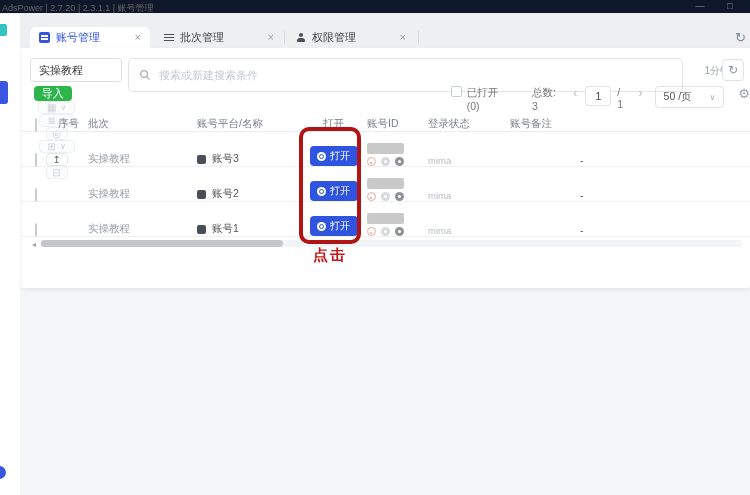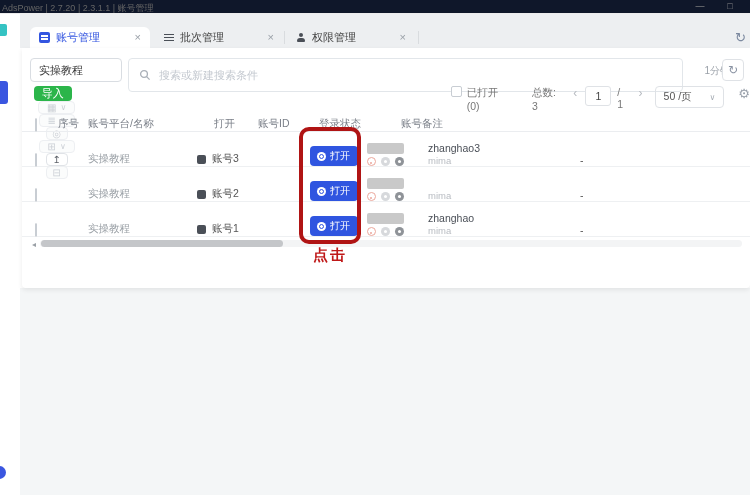--- a/index.html
+++ b/index.html
@@ -217,20 +217,21 @@
     <span class="pg-size">
       <span>50 /页</span>
       <span class="chev">∨</span>
     </span>
     <span class="pg-gear">⚙</span>
   </div>
 
   <div class="thead">
     <span class="col-check"><span class="row-check"></span></span>
     <span class="col-serial">序号</span>
+    <span class="col-batch">批次</span>
     <span class="col-platform">账号平台/名称</span>
     <span class="col-open">打开</span>
     <span class="col-id">账号ID</span>
     <span class="col-status">登录状态</span>
     <span class="col-remark">账号备注</span>
   </div>
 
   <div class="tbody">
 
     <div class="trow">
@@ -249,21 +250,20 @@
       </span>
       <span class="col-id">
         <span class="redacted red-id" style="display:block;"></span>
         <span class="id-icons">
           <span class="ind ind-pink"></span>
           <span class="ind ind-light"></span>
           <span class="ind ind-dark"></span>
         </span>
       </span>
       <span class="col-acct">
-        <div class="acct-main">zhanghao3</div>
         <div class="acct-sub">mima</div>
       </span>
       <span class="col-status">-</span>
       <span class="col-remark"></span>
     </div>
 
     <div class="trow">
       <span class="col-check"><span class="row-check"></span></span>
       <span class="col-serial"><span class="redacted red-serial"></span></span>
       <span class="col-batch batch-text">实操教程</span>
@@ -308,21 +308,20 @@
       </span>
       <span class="col-id">
         <span class="redacted red-id" style="display:block;"></span>
         <span class="id-icons">
           <span class="ind ind-pink"></span>
           <span class="ind ind-light"></span>
           <span class="ind ind-dark"></span>
         </span>
       </span>
       <span class="col-acct">
-        <div class="acct-main">zhanghao</div>
         <div class="acct-sub">mima</div>
       </span>
       <span class="col-status">-</span>
       <span class="col-remark"></span>
     </div>
 
   </div>
 
   <span class="hscroll-arrow">◂</span>
   <div class="hscroll-track">

